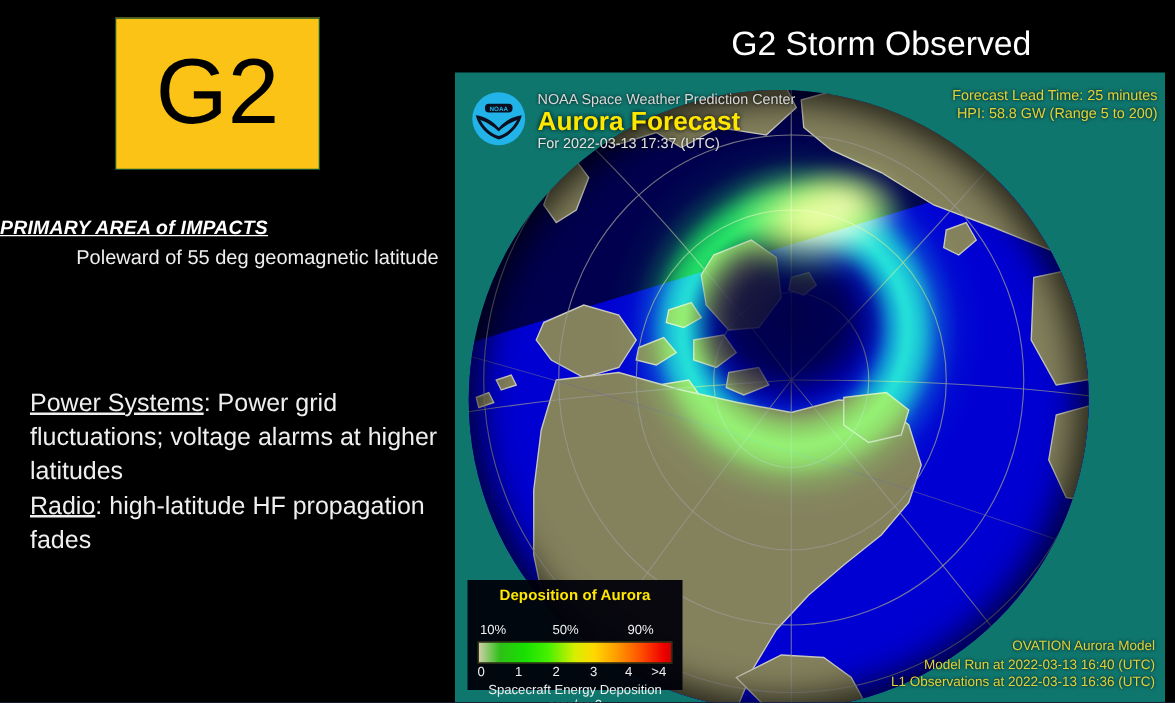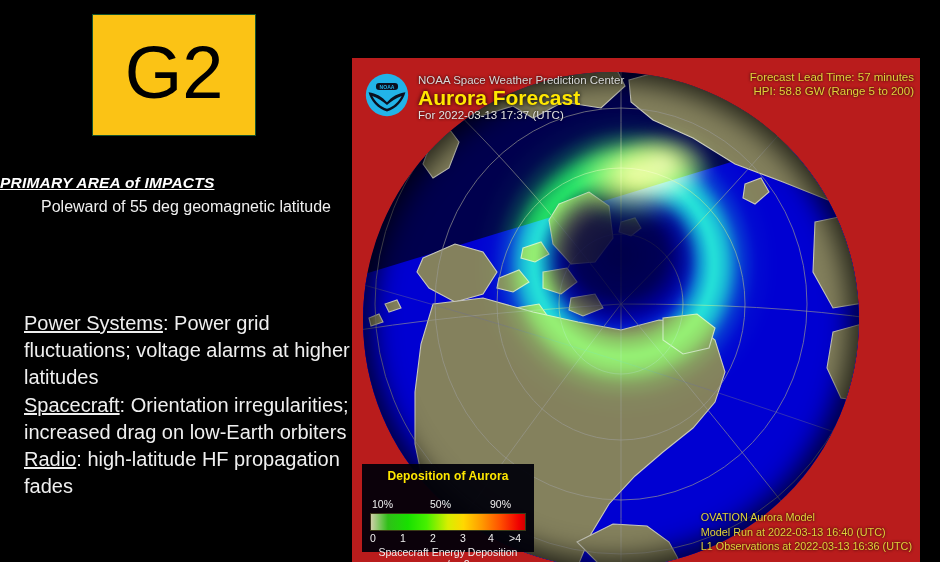--- a/index.html
+++ b/index.html
@@ -23,40 +23,40 @@
   .hdr{
     position:absolute;color:#fff;font-style:italic;font-weight:bold;
     text-decoration:underline;text-align:left;width:100%;
     font-size:15.5px;letter-spacing:0.2px;
   }
   #hdr-primary{top:174px;}
   #hdr-possible{top:268px;}
 
   #primary-sub{
     position:absolute;top:198px;width:100%;text-align:center;
-    color:#efefef;font-size:16px;
+    color:#efefef;font-size:16px;margin-left:20px;
   }
 
   #effects-list{
     position:absolute;left:24px;top:310px;width:330px;
     color:#efefef;font-size:20px;line-height:1.36;
   }
   #effects-list .eff{margin:0 0 0 0;}
   #effects-list .lbl{text-decoration:underline;}
 
   
   #main-title{
     position:absolute;left:470px;top:20px;width:470px;text-align:center;
     color:#fff;font-size:27px;
   }
 
   
   #forecast-image{
-    position:absolute;left:352px;top:58px;width:568px;height:504px;
-    background:#b91c1c;overflow:hidden;
+    position:absolute;left:364px;top:58px;width:568px;height:504px;
+    background:#0f766e;overflow:hidden;
   }
 
   
   #globe{
     position:absolute;left:11px;top:14px;width:496px;height:496px;
     border-radius:50%;overflow:hidden;
     background:#00004e;
   }
   
   #day-ocean{
@@ -176,21 +176,21 @@
   #legend-ticks .t2{left:68px;}
   #legend-ticks .t3{left:98px;}
   #legend-ticks .t4{left:126px;}
   #legend-ticks .t5{left:147px;}
   #legend-cap{
     text-align:center;color:#efefef;font-size:10.5px;line-height:1.15;margin-top:0px;
   }
 
   
   #model-credits{
-    position:absolute;right:8px;bottom:8px;text-align:left;
+    position:absolute;right:8px;bottom:8px;text-align:right;
     color:#e0d23a;font-size:10.8px;line-height:1.35;white-space:nowrap;
     text-shadow:0 0 3px #000;
     margin-left:46px;
   }
 </style>
 </head>
 <body>
 
 <div id="stage">
 
@@ -199,25 +199,25 @@
     <div id="g2-badge">
       <span class="g2-text">G2</span>
     </div>
 
     <div class="hdr" id="hdr-primary">PRIMARY AREA of IMPACTS</div>
     <div id="primary-sub">Poleward of 55 deg geomagnetic latitude</div>
 
 
     <div id="effects-list">
       <div class="eff"><span class="lbl">Power Systems</span><span>: Power grid fluctuations; voltage alarms at higher latitudes</span></div>
-      <div class="eff"><span class="lbl">Spacecraft</span><span>: Orientation irregularities; increased drag on low-Earth orbiters</span></div>
       <div class="eff"><span class="lbl">Radio</span><span>: high-latitude HF propagation fades</span></div>
     </div>
   </div>
 
+  <div id="main-title">G2 Storm Observed</div>
 
   <div id="forecast-image">
 
     <div id="globe">
       <div id="day-ocean"></div>
 
       <svg class="mapsvg" viewBox="0 0 496 496">
         <defs>
           <clipPath id="globeclip">
               <circle cx="248" cy="248" r="248"></circle>
@@ -305,21 +305,21 @@
         <path d="M18,52 C30,56 42,64 50,72 C58,64 70,56 82,52 C76,64 64,76 50,80 C36,76 24,64 18,52 Z" fill="#22b3e8"></path>
         <rect x="26" y="24" width="48" height="15" rx="7" fill="#0b1020"></rect>
         <text x="50" y="36" font-family="Liberation Sans, sans-serif" font-size="11" font-weight="bold" fill="#22b3e8" text-anchor="middle">NOAA</text>
       </svg>
       <div id="noaa-line1">NOAA Space Weather Prediction Center</div>
       <div id="noaa-title">Aurora Forecast</div>
       <div id="noaa-for">For 2022-03-13 17:37 (UTC)</div>
     </div>
 
     <div id="lead-block">
-      <div>Forecast Lead Time:  57 minutes</div>
+      <div>Forecast Lead Time:  25 minutes</div>
       <div>HPI:  58.8 GW (Range 5 to 200)</div>
     </div>
 
     <div id="legend">
       <div id="legend-title">Deposition of Aurora</div>
       <div id="legend-pct">
         <span class="p10">10%</span>
         <span class="p50">50%</span>
         <span class="p90">90%</span>
       </div>

